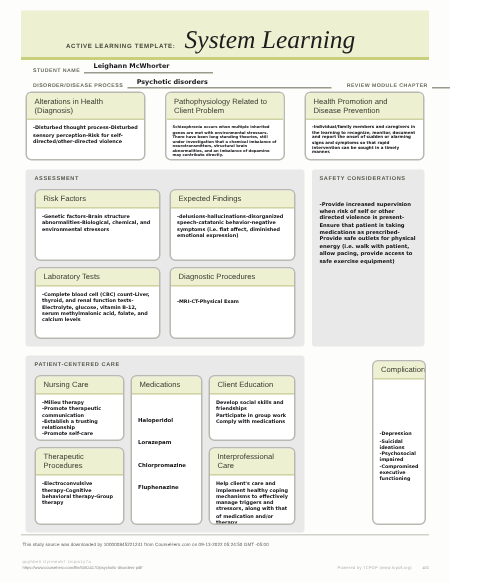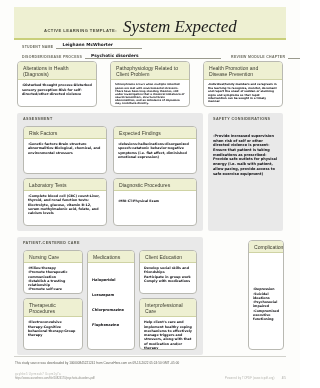--- a/index.html
+++ b/index.html
@@ -126,21 +126,21 @@
   }
   .foot-right .pg{color:#9a9a94;}
 </style>
 </head>
 <body>
 
 <div class="page">
 
   <div class="banner">
     <div class="alt">Active Learning Template:</div>
-    <div class="title">System Expected</div>
+    <div class="title">System Learning</div>
   </div>
 
   <div class="namelines">
     <div class="nline">
       <span class="nlabel">Student Name</span>
       <span class="nfill short">
         <span>Leighann McWhorter</span>
       </span>
     </div>
     <div class="nline">

